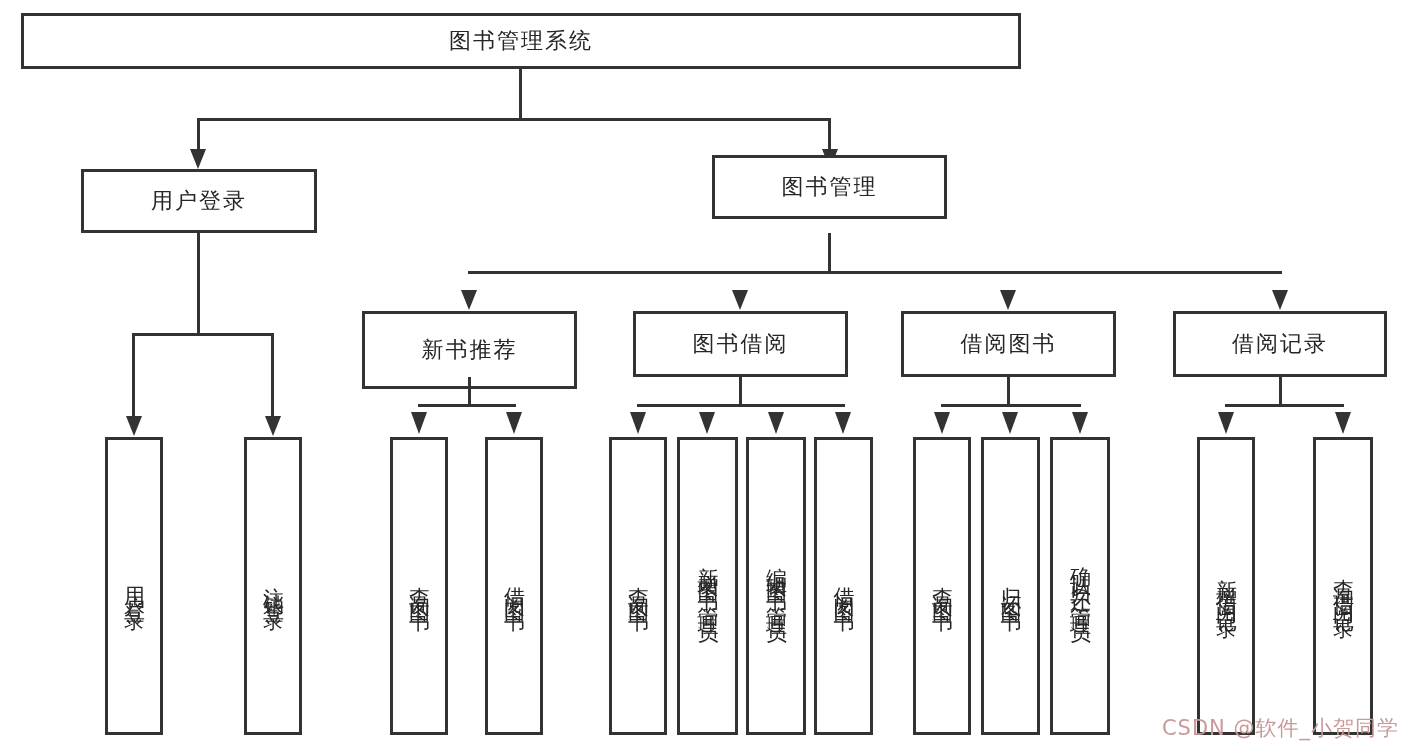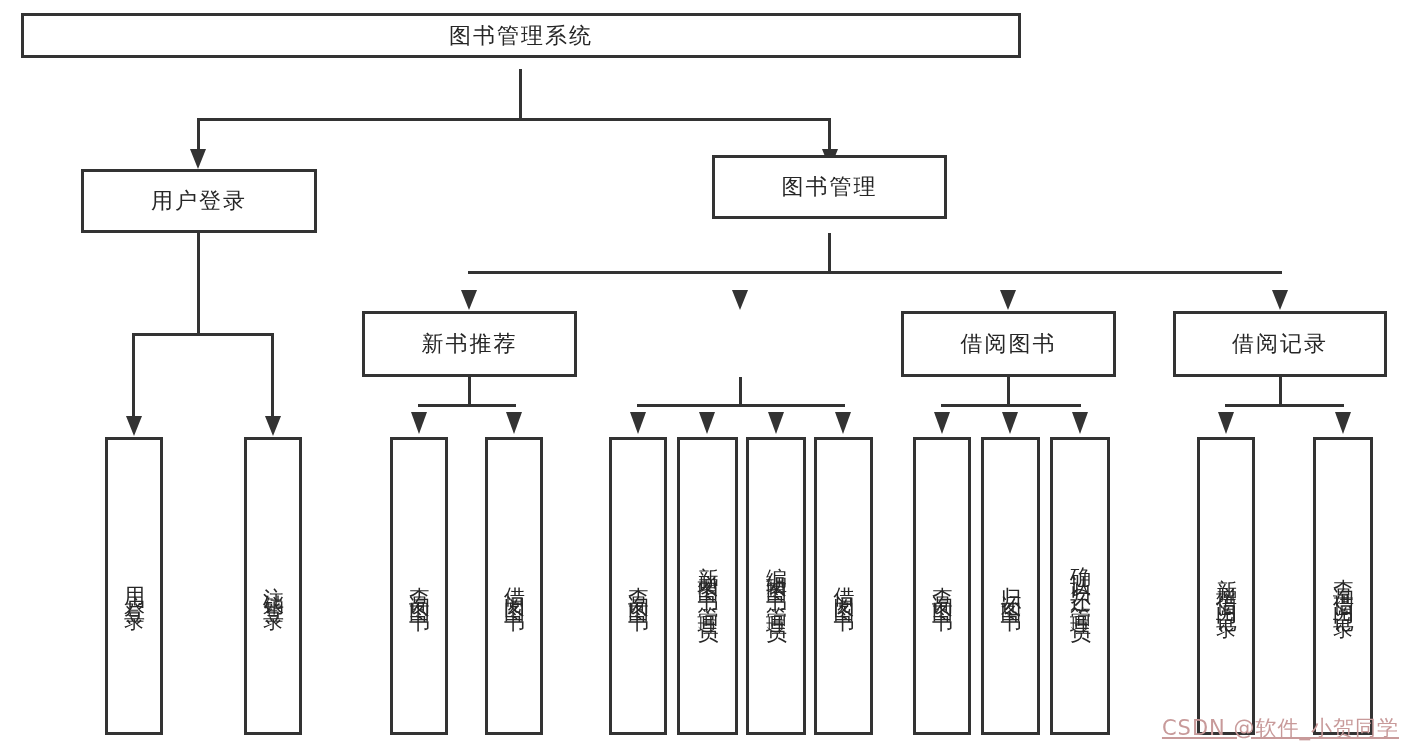--- a/index.html
+++ b/index.html
@@ -43,29 +43,28 @@
     border-top:20px solid #333333;
   }
   .arr.short{border-top-width:22px;}
   .watermark{
     position:absolute;
     right:6px;bottom:5px;
     font-size:21px;
     color:#c89a9a;
     letter-spacing:1px;
     white-space:nowrap;
-    text-decoration:underline;
   }
 </style>
 </head>
 <body>
 
 <div class="canvas">
 
-  <div class="box" style="left:21px;top:13px;width:1000px;height:45px">图书管理系统</div>
+  <div class="box" style="left:21px;top:13px;width:1000px;height:56px">图书管理系统</div>
 
   <div class="ln" style="left:519px;top:69px;width:3px;height:50px"></div>
   <div class="ln" style="left:197px;top:118px;width:634px;height:3px"></div>
   <div class="ln" style="left:197px;top:118px;width:3px;height:34px"></div>
   <div class="ln" style="left:828px;top:118px;width:3px;height:34px"></div>
   <div class="arr" style="left:190px;top:149px"></div>
   <div class="arr" style="left:822px;top:149px"></div>
 
   <div class="box" style="left:81px;top:169px;width:236px;height:64px">用户登录</div>
   <div class="box" style="left:712px;top:155px;width:235px;height:64px">图书管理</div>
@@ -77,21 +76,22 @@
   <div class="arr" style="left:126px;top:416px"></div>
   <div class="arr" style="left:265px;top:416px"></div>
 
   <div class="ln" style="left:828px;top:233px;width:3px;height:41px"></div>
   <div class="ln" style="left:468px;top:271px;width:814px;height:3px"></div>
   <div class="arr" style="left:461px;top:290px"></div>
   <div class="arr" style="left:732px;top:290px"></div>
   <div class="arr" style="left:1000px;top:290px"></div>
   <div class="arr" style="left:1272px;top:290px"></div>
 
-  <div class="box" style="left:362px;top:311px;width:215px;height:66px">新书推荐</div>
+  <div class="box" style="left:362px;top:311px;width:215px;height:78px">新书推荐</div>
+  <div class="box" style="left:633px;top:311px;width:215px;height:66px">图书借阅</div>
   <div class="box" style="left:901px;top:311px;width:215px;height:66px">借阅图书</div>
   <div class="box" style="left:1173px;top:311px;width:214px;height:66px">借阅记录</div>
 
   <div class="ln" style="left:468px;top:377px;width:3px;height:29px"></div>
   <div class="ln" style="left:418px;top:404px;width:98px;height:3px"></div>
   <div class="arr short" style="left:411px;top:412px"></div>
   <div class="arr short" style="left:506px;top:412px"></div>
 
   <div class="ln" style="left:739px;top:377px;width:3px;height:29px"></div>
   <div class="ln" style="left:637px;top:404px;width:208px;height:3px"></div>

